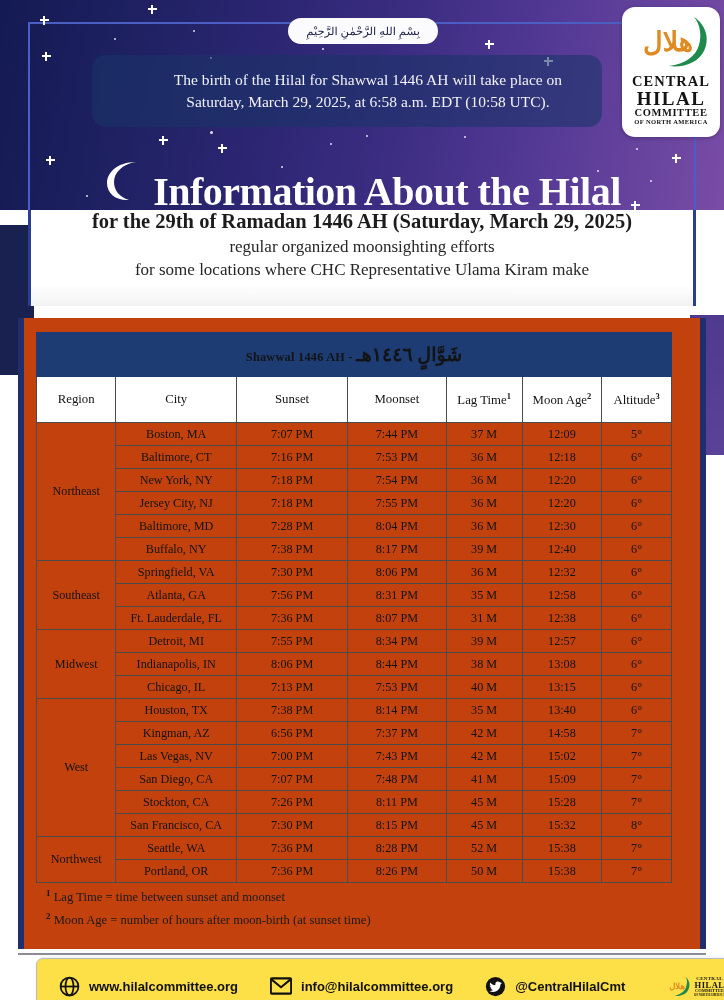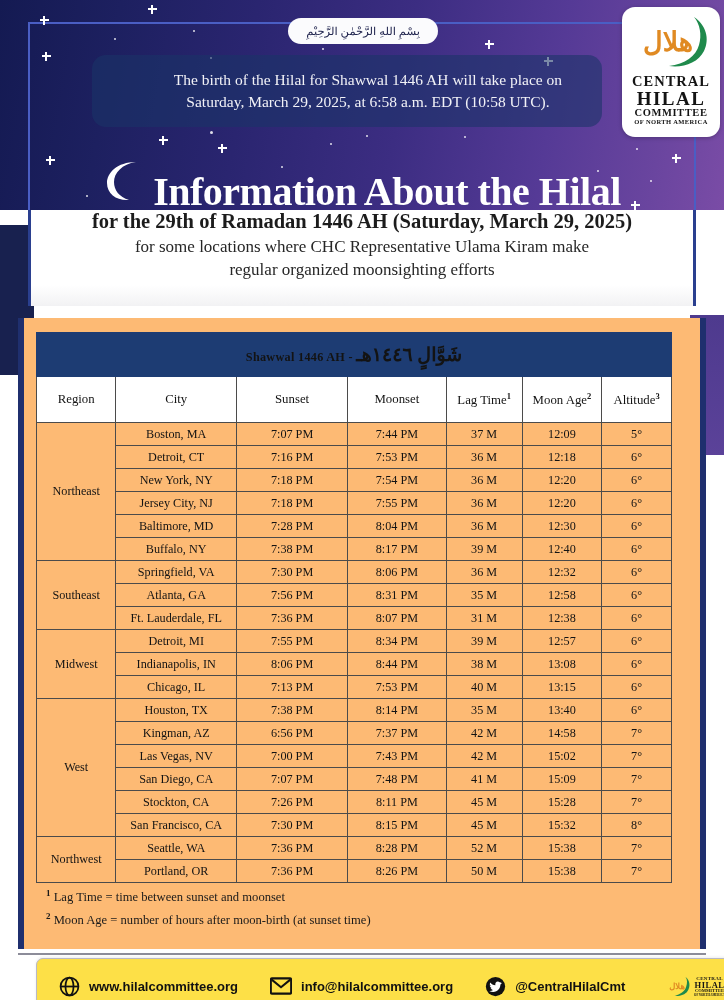--- a/index.html
+++ b/index.html
@@ -196,21 +196,21 @@
     width: 34px; height: 140px;
     background: linear-gradient(#4e3a8e, #5b4299);
     z-index: 1;
   }
 
   
   .table-card {
     position: absolute;
     left: 18px; top: 318px;
     width: 688px; height: 637px;
-    background: #fdba74;
+    background: #c2410c;
     border-left: 6px solid #1f2f6e;
     border-right: 6px solid #1f2f6e;
     z-index: 4;
     padding: 14px 28px 0 12px;
   }
 
   table.hilal {
     width: 100%;
     border-collapse: collapse;
     table-layout: fixed;
@@ -370,22 +370,22 @@
         <div class="logo-l4">OF NORTH AMERICA</div>
       </div>
     </div>
   </div>
 
   <div class="deco-left"></div>
   <div class="deco-right"></div>
 
   <div class="subcard">
     <div class="sub-line1">for the 29th of Ramadan 1446 AH (Saturday, March 29, 2025)</div>
+    <div class="sub-line2">regular organized moonsighting efforts</div>
     <div class="sub-line2">for some locations where CHC Representative Ulama Kiram make</div>
-    <div class="sub-line2">regular organized moonsighting efforts</div>
   </div>
 
   <div class="table-card">
     <table class="hilal">
       <colgroup>
         <col style="width:12.5%">
           <col style="width:19%">
           <col style="width:17.5%">
         <col style="width:15.5%">
           <col style="width:12%">
@@ -415,21 +415,21 @@
           <tr>
             <td class="region" rowspan="6">Northeast</td>
             <td>Boston, MA</td>
             <td>7:07 PM</td>
             <td>7:44 PM</td>
             <td>37 M</td>
             <td>12:09</td>
             <td>5°</td>
           </tr>
           <tr>
-            <td>Detroit, CT</td>
+            <td>Baltimore, CT</td>
             <td>7:16 PM</td>
             <td>7:53 PM</td>
             <td>36 M</td>
             <td>12:18</td>
             <td>6°</td>
           </tr>
           <tr>
             <td>New York, NY</td>
             <td>7:18 PM</td>
             <td>7:54 PM</td>

